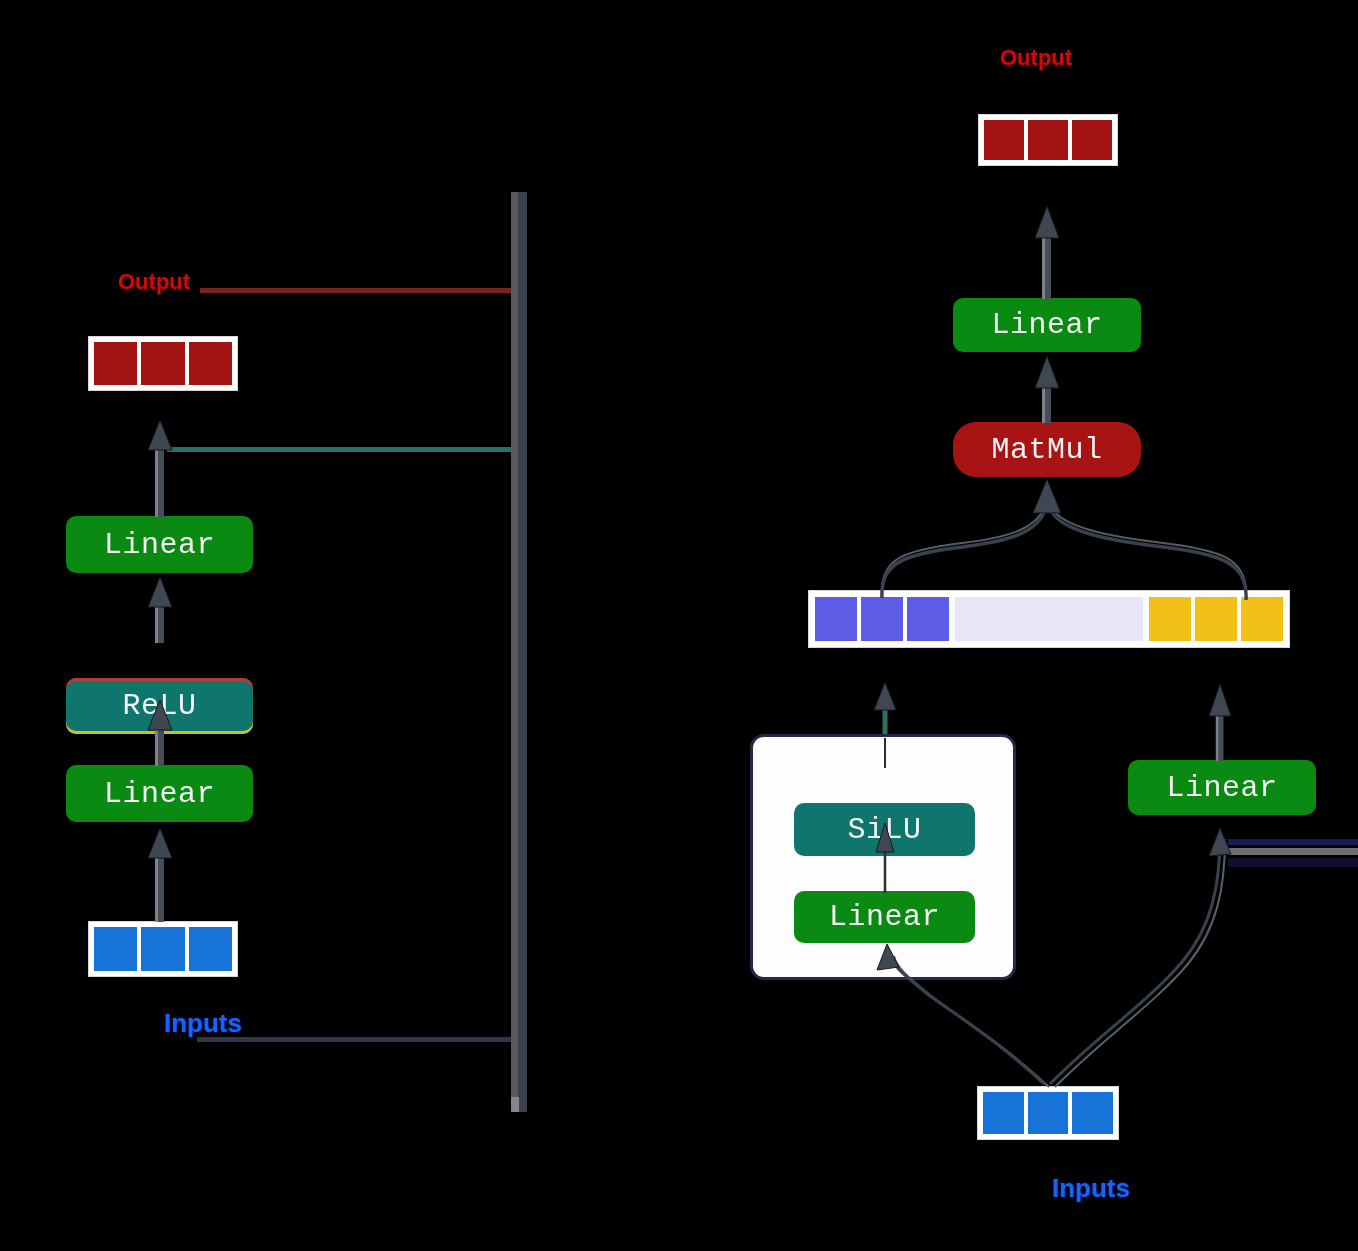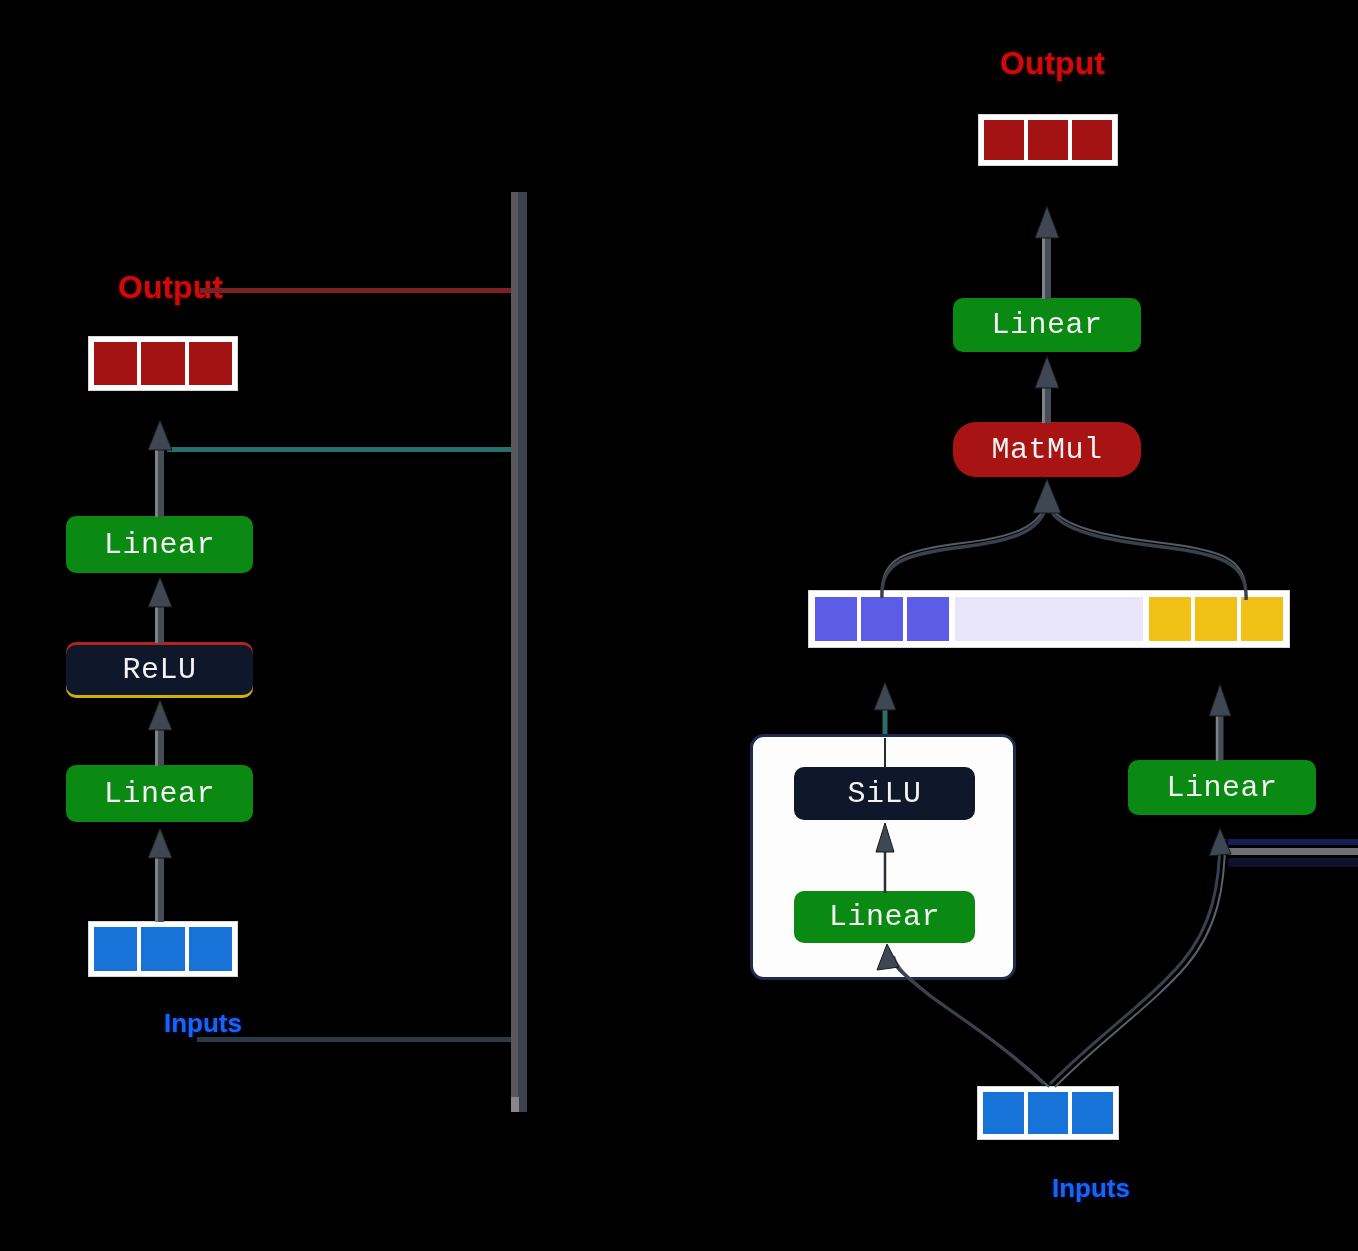--- a/index.html
+++ b/index.html
@@ -6,21 +6,21 @@
   #canvas{
     position:relative;width:1358px;height:1251px;background:#000;overflow:hidden;
     font-family:"Liberation Sans",sans-serif;
   }
   
   .node{
     position:absolute;border-radius:10px;display:flex;align-items:center;justify-content:center;
     color:#f3f3f3;font-size:30px;letter-spacing:.5px;box-sizing:border-box;font-family:Liberation Mono, monospace;
   }
   .green{background:#0a8a12;}
-  .gold{background:#0f172a;}
+  .gold{background:#0f766e;margin-top:36px;}
   .redbox{background:#a81414;}
   .relu-fringe{box-shadow:inset 0 3px 0 rgba(235,40,30,.75), inset 0 -3px 0 rgba(255,214,0,.8);}
   
   .vec{
     position:absolute;background:#fff;border:1px solid #d6d6d6;box-sizing:border-box;
     display:flex;gap:4px;padding:5px;
   }
   .vec .cell{flex:1;}
   .vec.red .cell{background:#a31313;}
   .vec.blue .cell{background:#1773d8;}
@@ -29,21 +29,21 @@
     position:absolute;left:808px;top:590px;width:482px;height:58px;background:#fff;
     border:1px solid #d6d6d6;box-sizing:border-box;display:flex;align-items:stretch;padding:6px;gap:4px;
   }
   .cellgroup{display:flex;gap:4px;}
   .cellgroup .cell{width:42px;}
   .cellgroup.purple .cell{background:#5c5ce6;}
   .cellgroup.yellow .cell{background:#f2c118;}
   #wide-spacer{flex:1;background:#e9e6fa;margin:0 2px;}
   
   .lbl{position:absolute;font-weight:bold;white-space:nowrap;}
-  .lbl.red{color:#cf0a0a;font-size:32px;text-shadow:0 0 3px #4c0000,0 2px 1px #2d0000;}
+  .lbl.red{color:#cf0a0a;font-size:22px;text-shadow:0 0 3px #4c0000,0 2px 1px #2d0000;}
   .lbl.blue{color:#1766f2;font-size:26px;text-shadow:0 0 3px #0c1fa0;margin-left:42px;}
   
   .leader{position:absolute;}
   #leader-red{left:200px;top:288px;width:312px;height:5px;background:#7b2125;}
   #leader-teal{left:167px;top:447px;width:345px;height:5px;background:#27706a;}
   #leader-navy{left:197px;top:1037px;width:315px;height:5px;background:#2c3a47;}
   #r-leader-navy{left:1228px;top:839px;width:130px;height:6px;background:#1a1c5a;}
   #r-leader-gray{left:1228px;top:848px;width:130px;height:7px;background:#6f6f74;}
   #r-leader-dark{left:1228px;top:858px;width:130px;height:9px;background:#10122c;}
   

